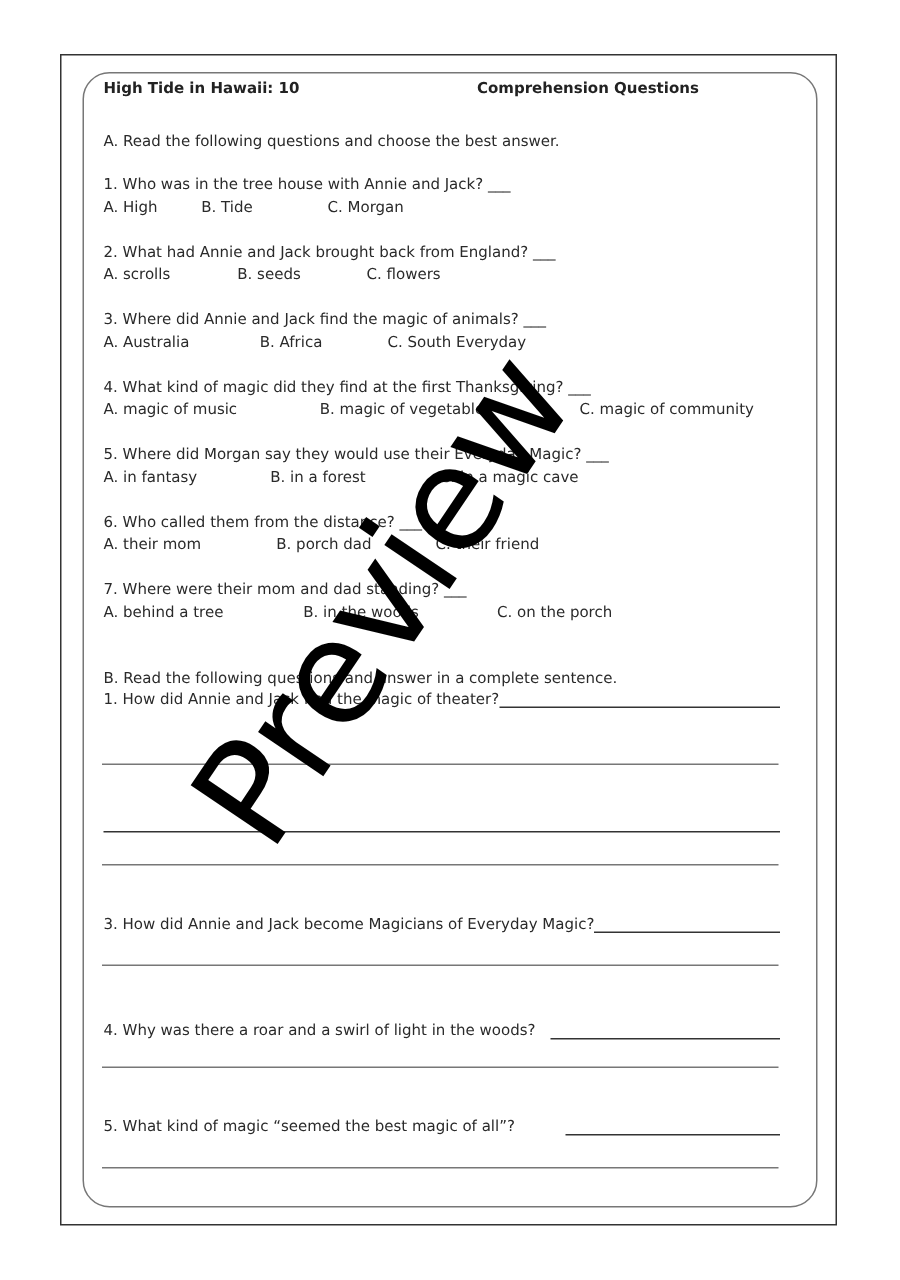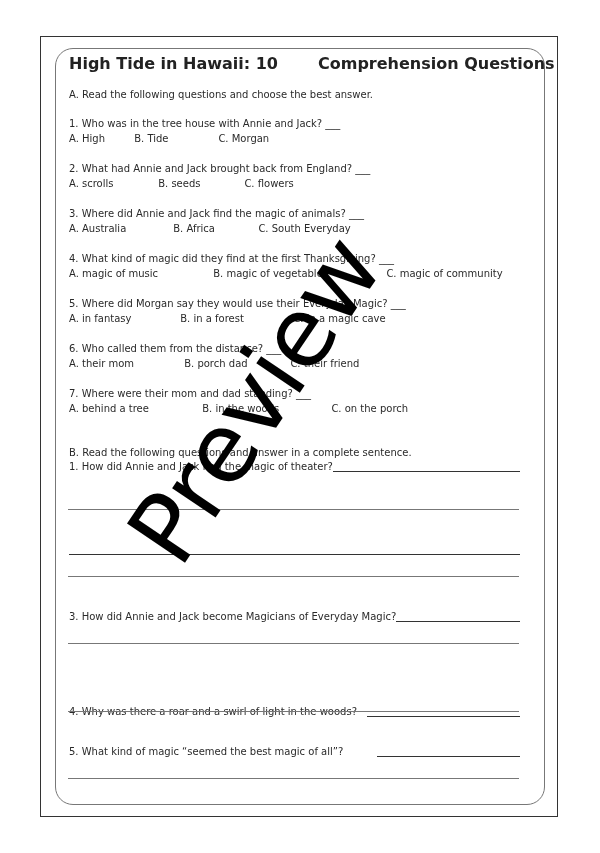--- a/index.html
+++ b/index.html
@@ -10,21 +10,21 @@
   }
   .outer {
     position: absolute; left: 40px; top: 36px; width: 518px; height: 781px;
     border: 1.5px solid #333; box-sizing: border-box; background: #fff;
   }
   .inner {
     position: absolute; left: 55px; top: 48px; width: 490px; height: 757px;
     border: 1.5px solid #777; border-radius: 18px; box-sizing: border-box;
   }
   .abs { position: absolute; white-space: nowrap; }
-  .title { font-weight: bold; font-size: 16px; color: #222; top: 54px; }
+  .title { font-weight: bold; font-size: 10px; color: #222; top: 54px; }
   .t-left { left: 69px; }
   .t-right { left: 318px; }
   .body-text { font-size: 10px; line-height: 14px; left: 69px; }
   .opts span { display: inline-block; }
   .line {
     position: absolute; left: 68px; width: 451px; height: 0;
     border-top: 1.3px solid #777;
   }
   .blank { display: inline-block; border-bottom: 1px solid #333; height: 11px; vertical-align: baseline; }
   .watermark {
@@ -127,21 +127,21 @@
   <span class="blank" style="flex:1"></span>
 </div>
 <div class="line" style="top:576px"></div>
 
 <div class="abs body-text" style="top:610px; width:451px; display:flex;">
   <span>3. How did Annie and Jack become Magicians of Everyday Magic?</span>
   <span class="blank" style="flex:1"></span>
 </div>
 <div class="line" style="top:643px"></div>
 
-<div class="abs body-text" style="top:705px; width:451px; display:flex;gap:10px;">
+<div class="abs body-text" style="top:681px; width:451px; display:flex;gap:10px;">
   <span>4. Why was there a roar and a swirl of light in the woods?</span>
   <span class="blank" style="flex:1"></span>
 </div>
 <div class="line" style="top:711px"></div>
 
 <div class="abs body-text" style="top:745px; width:451px; display:flex;gap:34px;">
   <span>5. What kind of magic “seemed the best magic of all”?</span>
   <span class="blank" style="flex:1"></span>
 </div>
 <div class="line" style="top:778px"></div>

